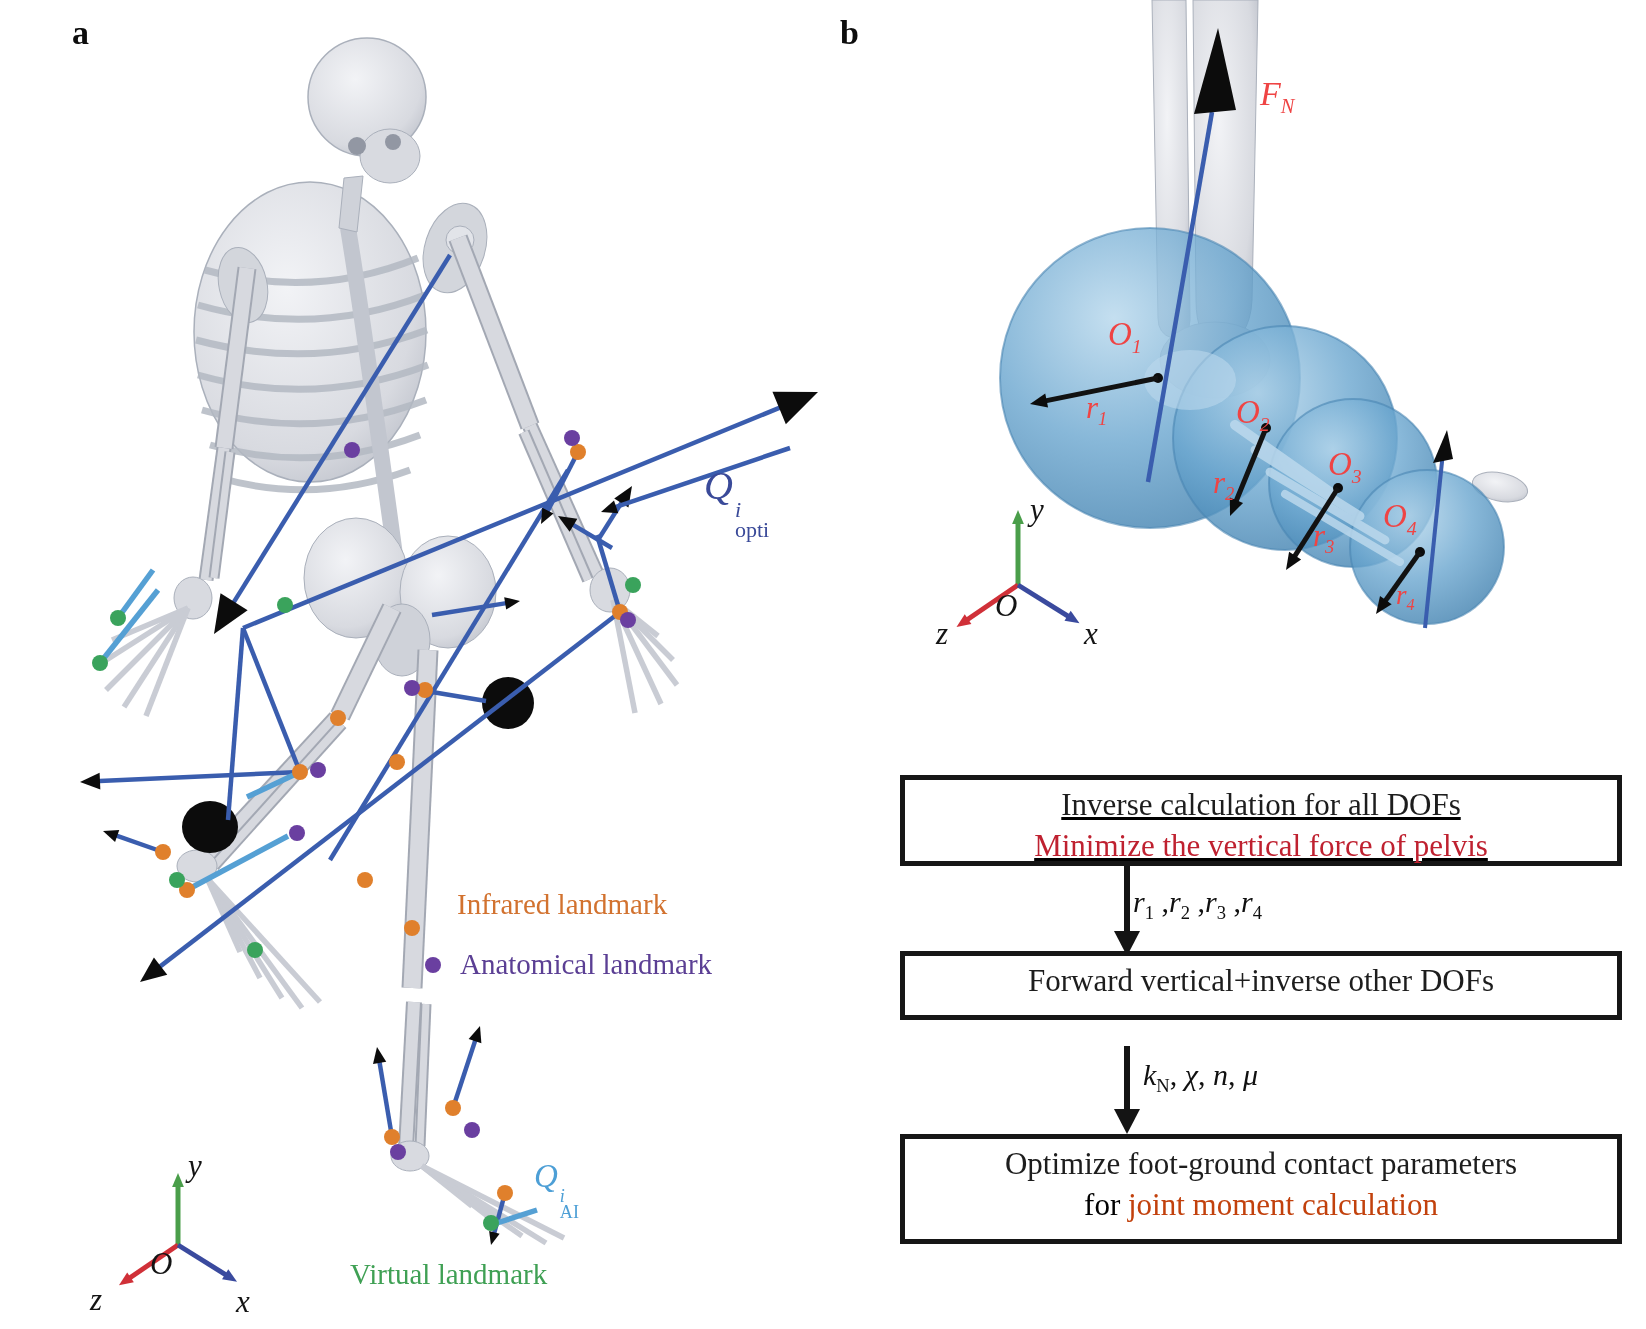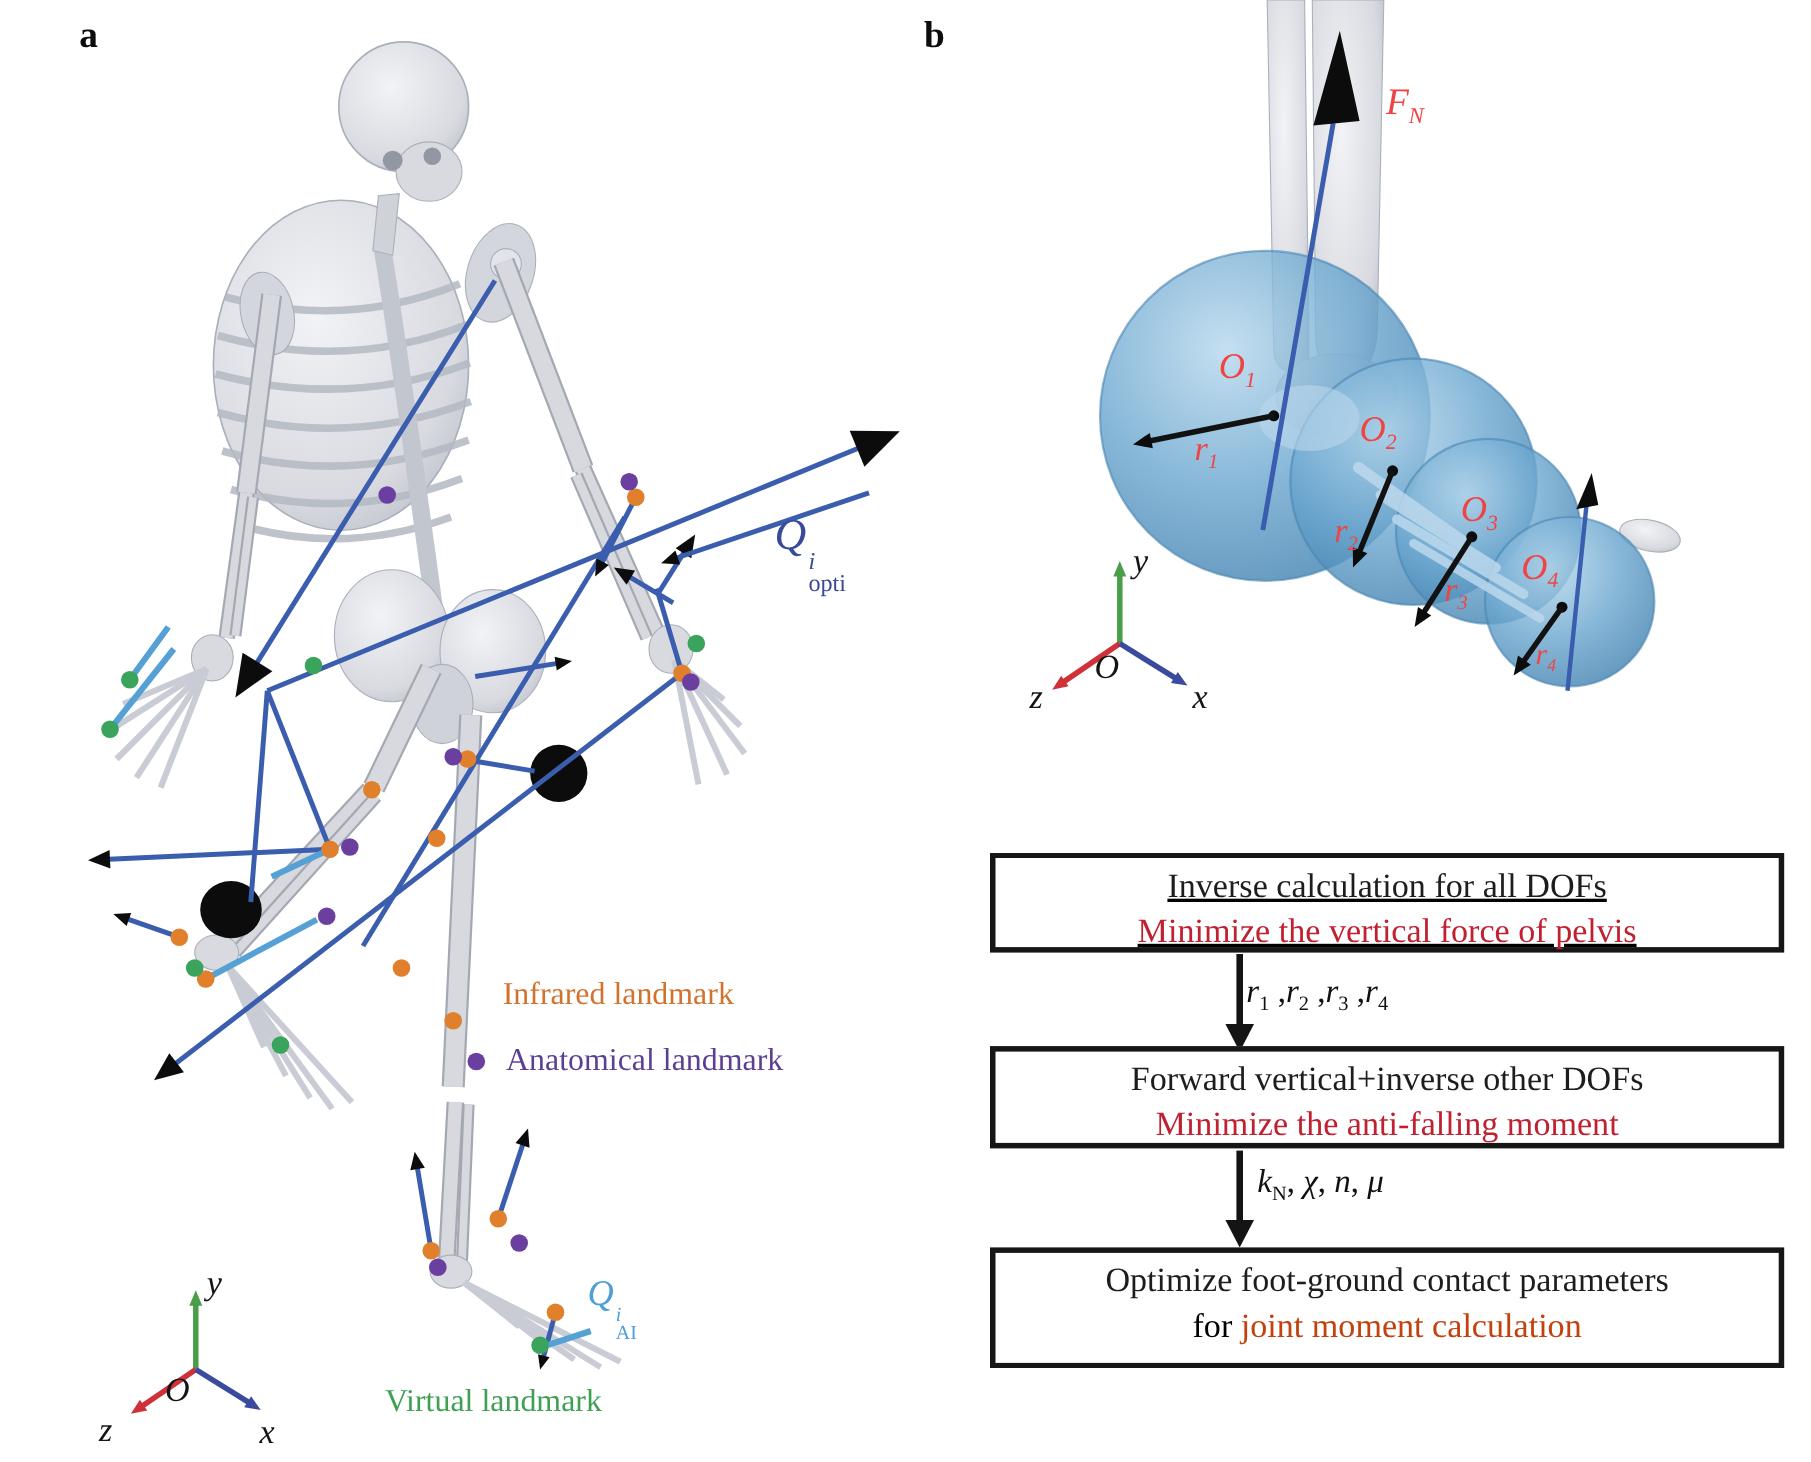--- a/index.html
+++ b/index.html
@@ -299,32 +299,31 @@
   <div class="lbl axis-lbl" style="left:1030px;top:492px;">y</div>
   <div class="lbl axis-lbl" style="left:995px;top:588px;">O</div>
   <div class="lbl axis-lbl" style="left:936px;top:616px;">z</div>
   <div class="lbl axis-lbl" style="left:1084px;top:616px;">x</div>
 
   <div class="flowbox" style="top:775px;height:91px;text-decoration:underline;">
     <div class="l1">Inverse calculation for all DOFs</div>
     <div class="l2" style="color: rgb(191, 33, 48);">Minimize the vertical force of pelvis</div>
   </div>
   <div class="flow-label" style="left:1133px;top:885px;"><i>r</i><sub>1</sub> ,<i>r</i><sub>2</sub> ,<i>r</i><sub>3</sub> ,<i>r</i><sub>4</sub></div>
-  <div class="flowbox" style="top:951px;height:93px;">
+  <div class="flowbox" style="top:951px;height:69px;">
     <div class="l1">Forward vertical+inverse other DOFs</div>
-    <div class="l2" style="color: rgb(191, 33, 48);">Minimize the anti-falling moment</div>
   </div>
   <div class="flow-label" style="left:1143px;top:1058px;text-align:right;"><i>k</i><sub>N</sub>, <i>χ</i>, <i>n</i>, <i>μ</i></div>
   <div class="flowbox" style="top:1134px;height:110px;">
     <div class="l1">Optimize foot-ground contact parameters</div>
     <div class="l2">
       <span>for  </span><span style="color: #c2410c;">joint moment calculation</span>
     </div>
   </div>
 <div class="mlabel" style="left: 1108px; top: 316px; font-size: 33px;"><span>O</span><sub>1</sub></div>
-    <div class="mlabel" style="left: 1236px; top: 373px; font-size: 33px; text-align: right;"><span>O</span><sub>2</sub></div>
+    <div class="mlabel" style="left: 1236px; top: 394px; font-size: 33px; text-align: right;"><span>O</span><sub>2</sub></div>
     <div class="mlabel" style="left: 1328px; top: 446px; font-size: 33px;"><span>O</span><sub>3</sub></div>
     <div class="mlabel" style="left: 1383px; top: 498px; font-size: 33px;"><span>O</span><sub>4</sub></div>
     <div class="mlabel" style="left: 1086px; top: 390px; font-size: 31px;"><span>r</span><sub>1</sub></div>
     <div class="mlabel" style="left: 1213px; top: 465px; font-size: 31px;"><span>r</span><sub>2</sub></div>
     <div class="mlabel" style="left: 1313px; top: 518px; font-size: 31px;"><span>r</span><sub>3</sub></div>
     <div class="mlabel" style="left: 1396px; top: 580px; font-size: 27px;"><span>r</span><sub>4</sub></div>
   </div>
 
 </body></html>

